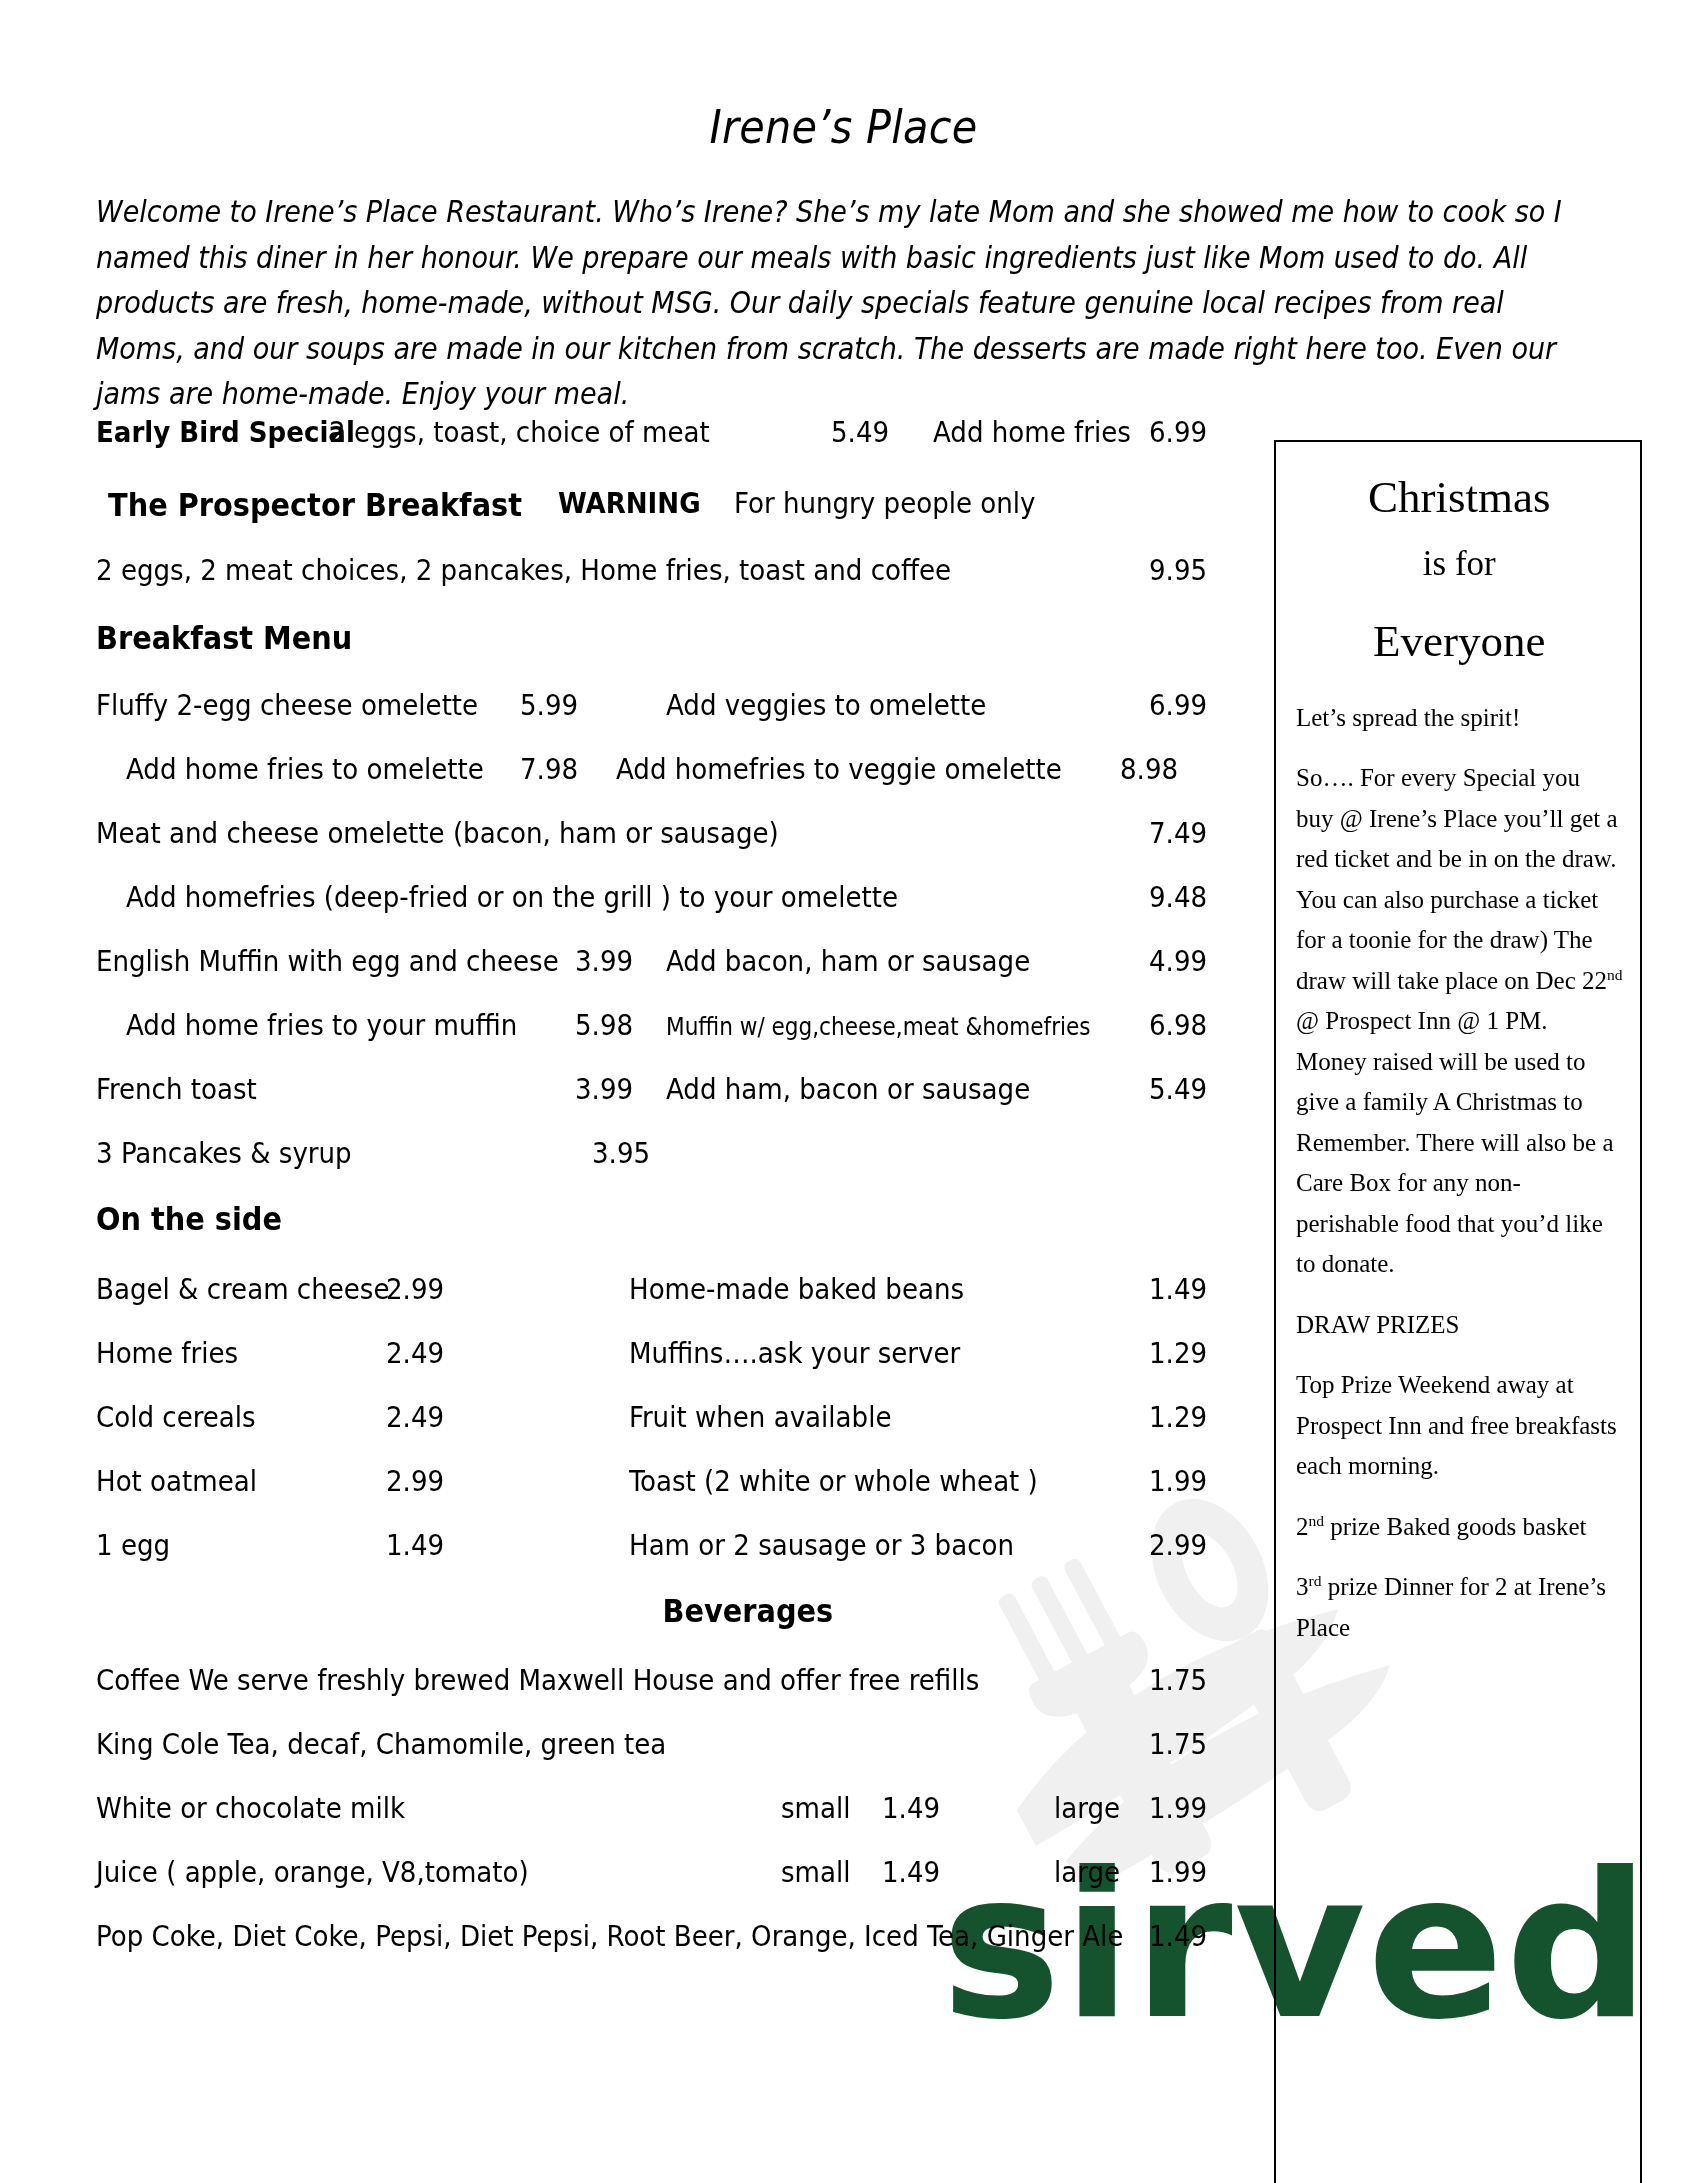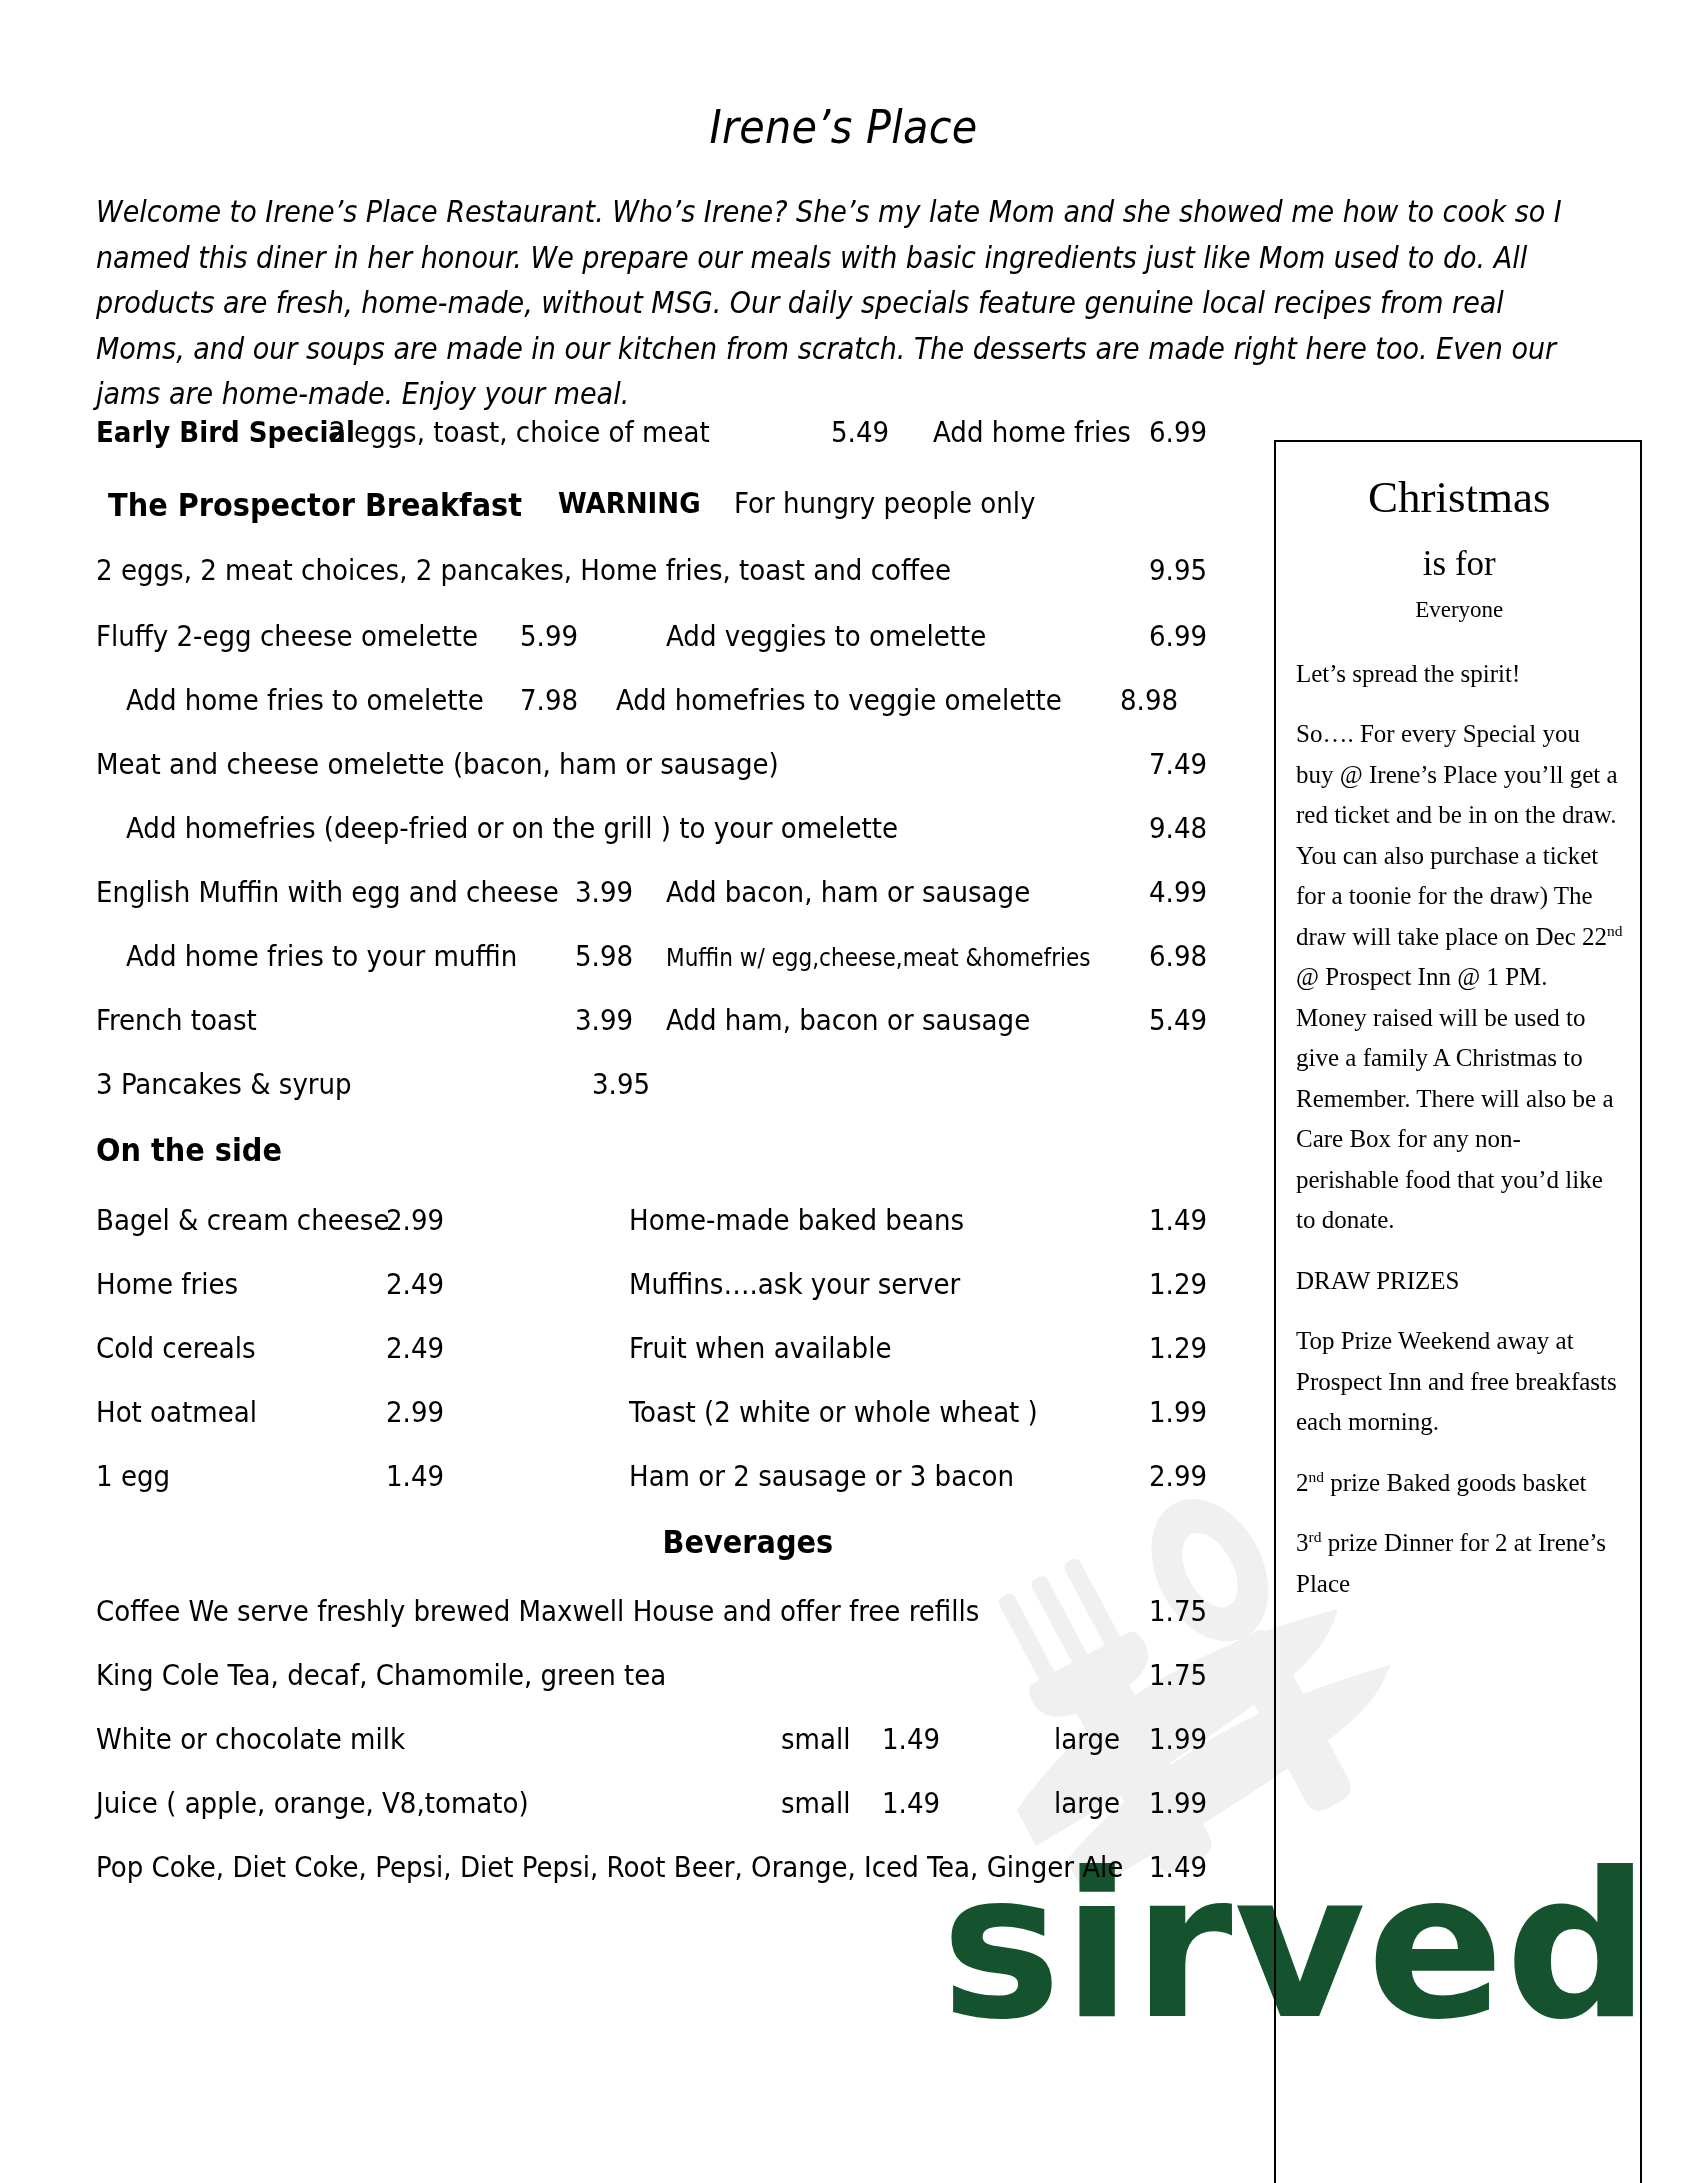--- a/index.html
+++ b/index.html
@@ -142,23 +142,23 @@
     margin-top: 15px;
   }
   #xmas-line2 {
     text-align: center;
     font-size: 35px;
     line-height: 1.12;
     margin-top: 21.6px;
   }
   #xmas-line3 {
     text-align: center;
-    font-size: 23px;
+    font-size: 45px;
     line-height: 1.12;
-    margin-top: 14px;
+    margin-top: 33px;
   }
   .xmas-p {
     font-size: 25px;
     line-height: 1.62;
     margin-top: 20px;
     text-align: left;
   }
   .xmas-p.first { margin-top: 31px; }
   sup { font-size: 0.62em; vertical-align: super; line-height: 0; }
 </style>
@@ -205,20 +205,23 @@
       <span class="cell section-head" style="left:12px;">The Prospector Breakfast</span>
       <span class="cell bold" style="left:462px; font-size:29px;">WARNING</span>
       <span class="cell" style="left:638px;">For hungry people only</span>
     </div>
 
     <div class="m-row" style="height:66px;">
       <span class="cell c-name">2 eggs, 2 meat choices, 2 pancakes, Home fries, toast and coffee</span>
       <span class="cell c-right">9.95</span>
     </div>
 
+    <div class="m-row" style="height:69px;">
+      <span class="cell section-head">Breakfast Menu</span>
+    </div>
 
     <div class="m-row">
       <span class="cell c-name">Fluffy 2-egg cheese omelette</span>
       <span class="cell c-price1b">5.99</span>
       <span class="cell c-mid">Add veggies  to omelette</span>
       <span class="cell c-right">6.99</span>
     </div>
 
     <div class="m-row">
       <span class="cell c-indent">Add home fries to omelette</span>

